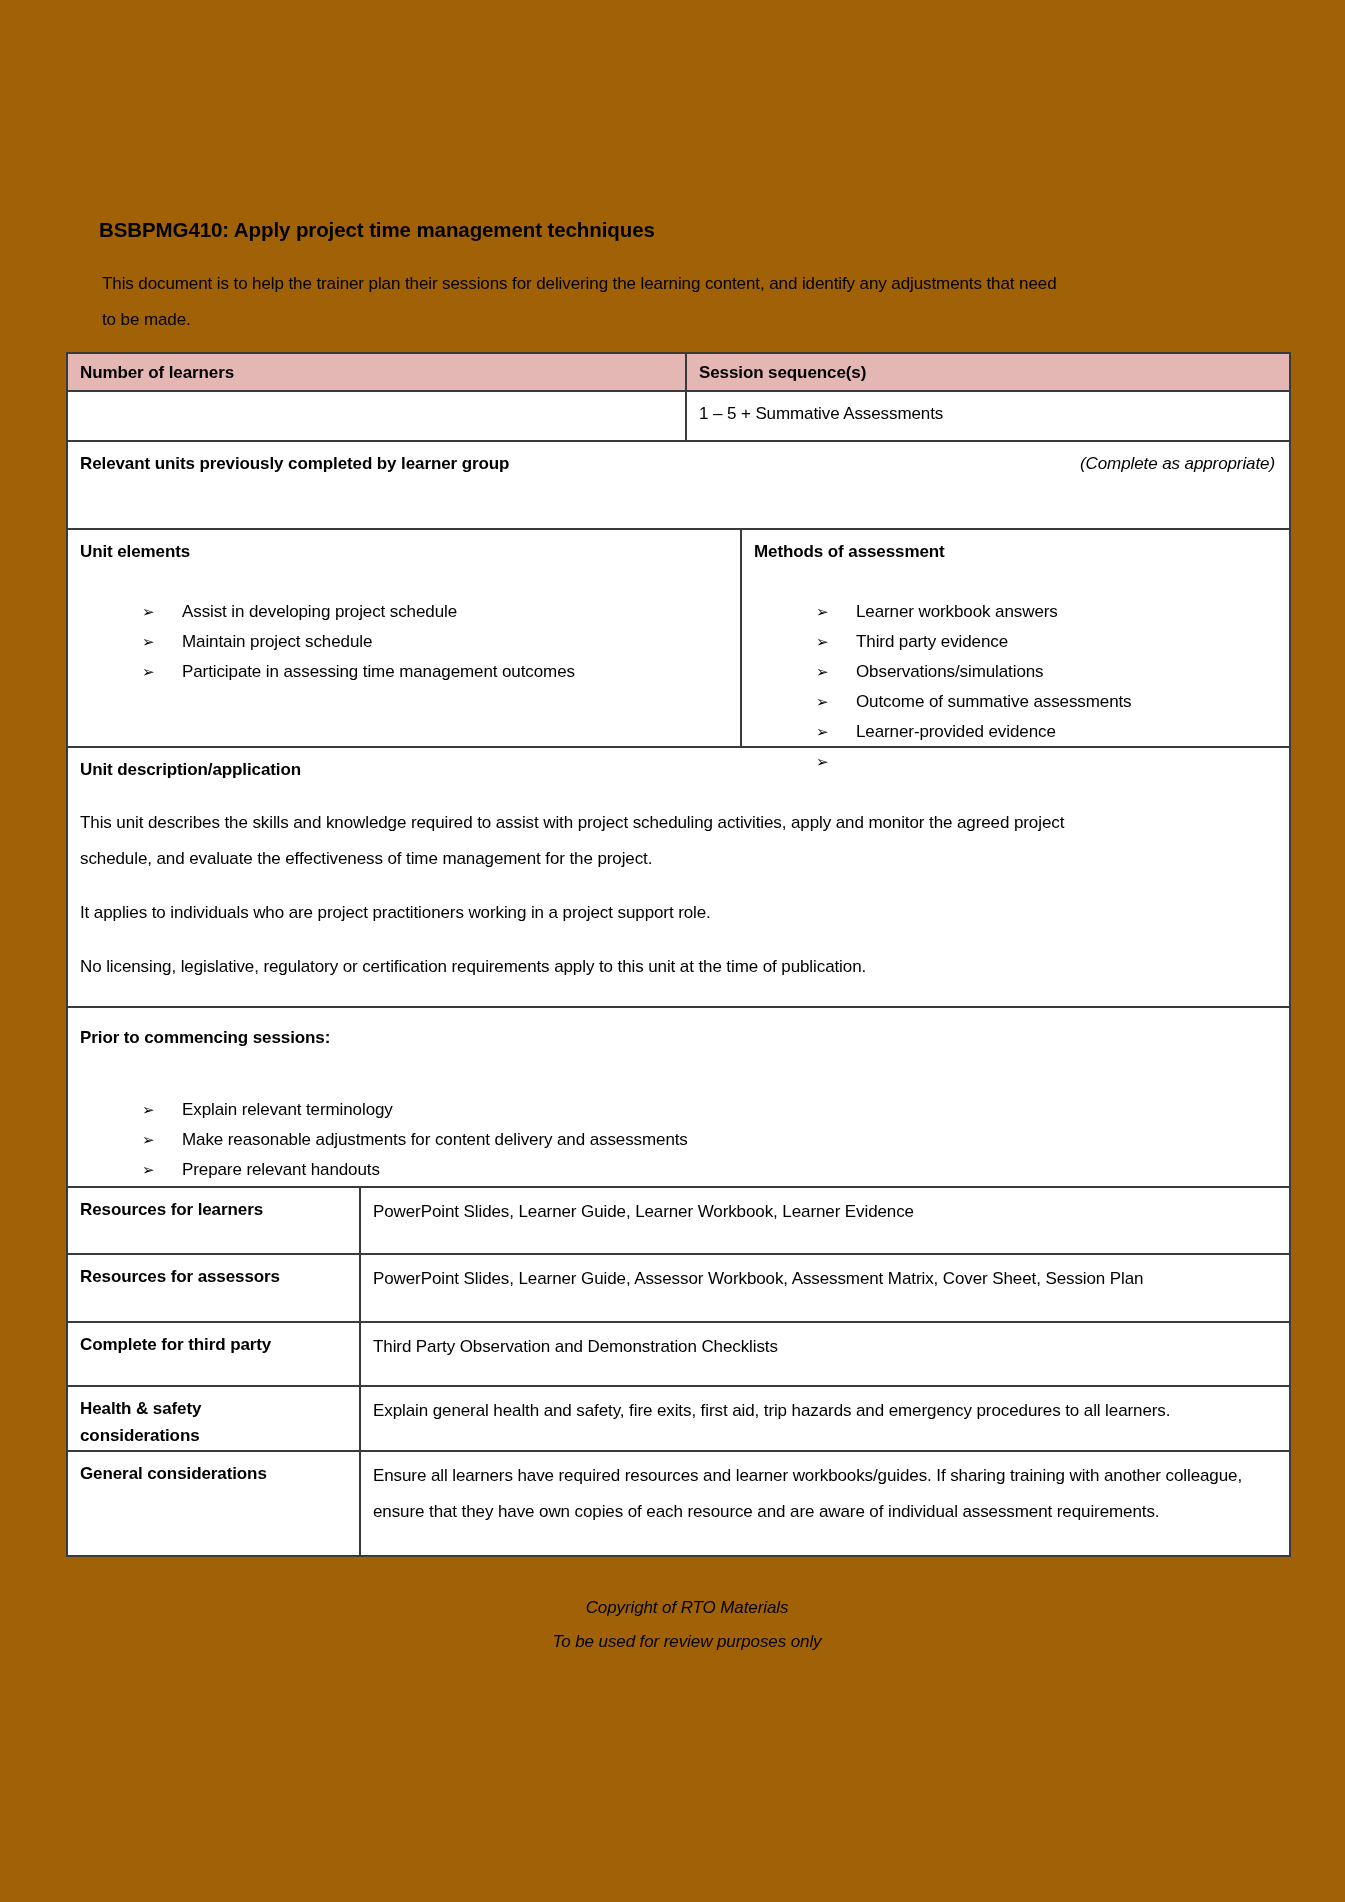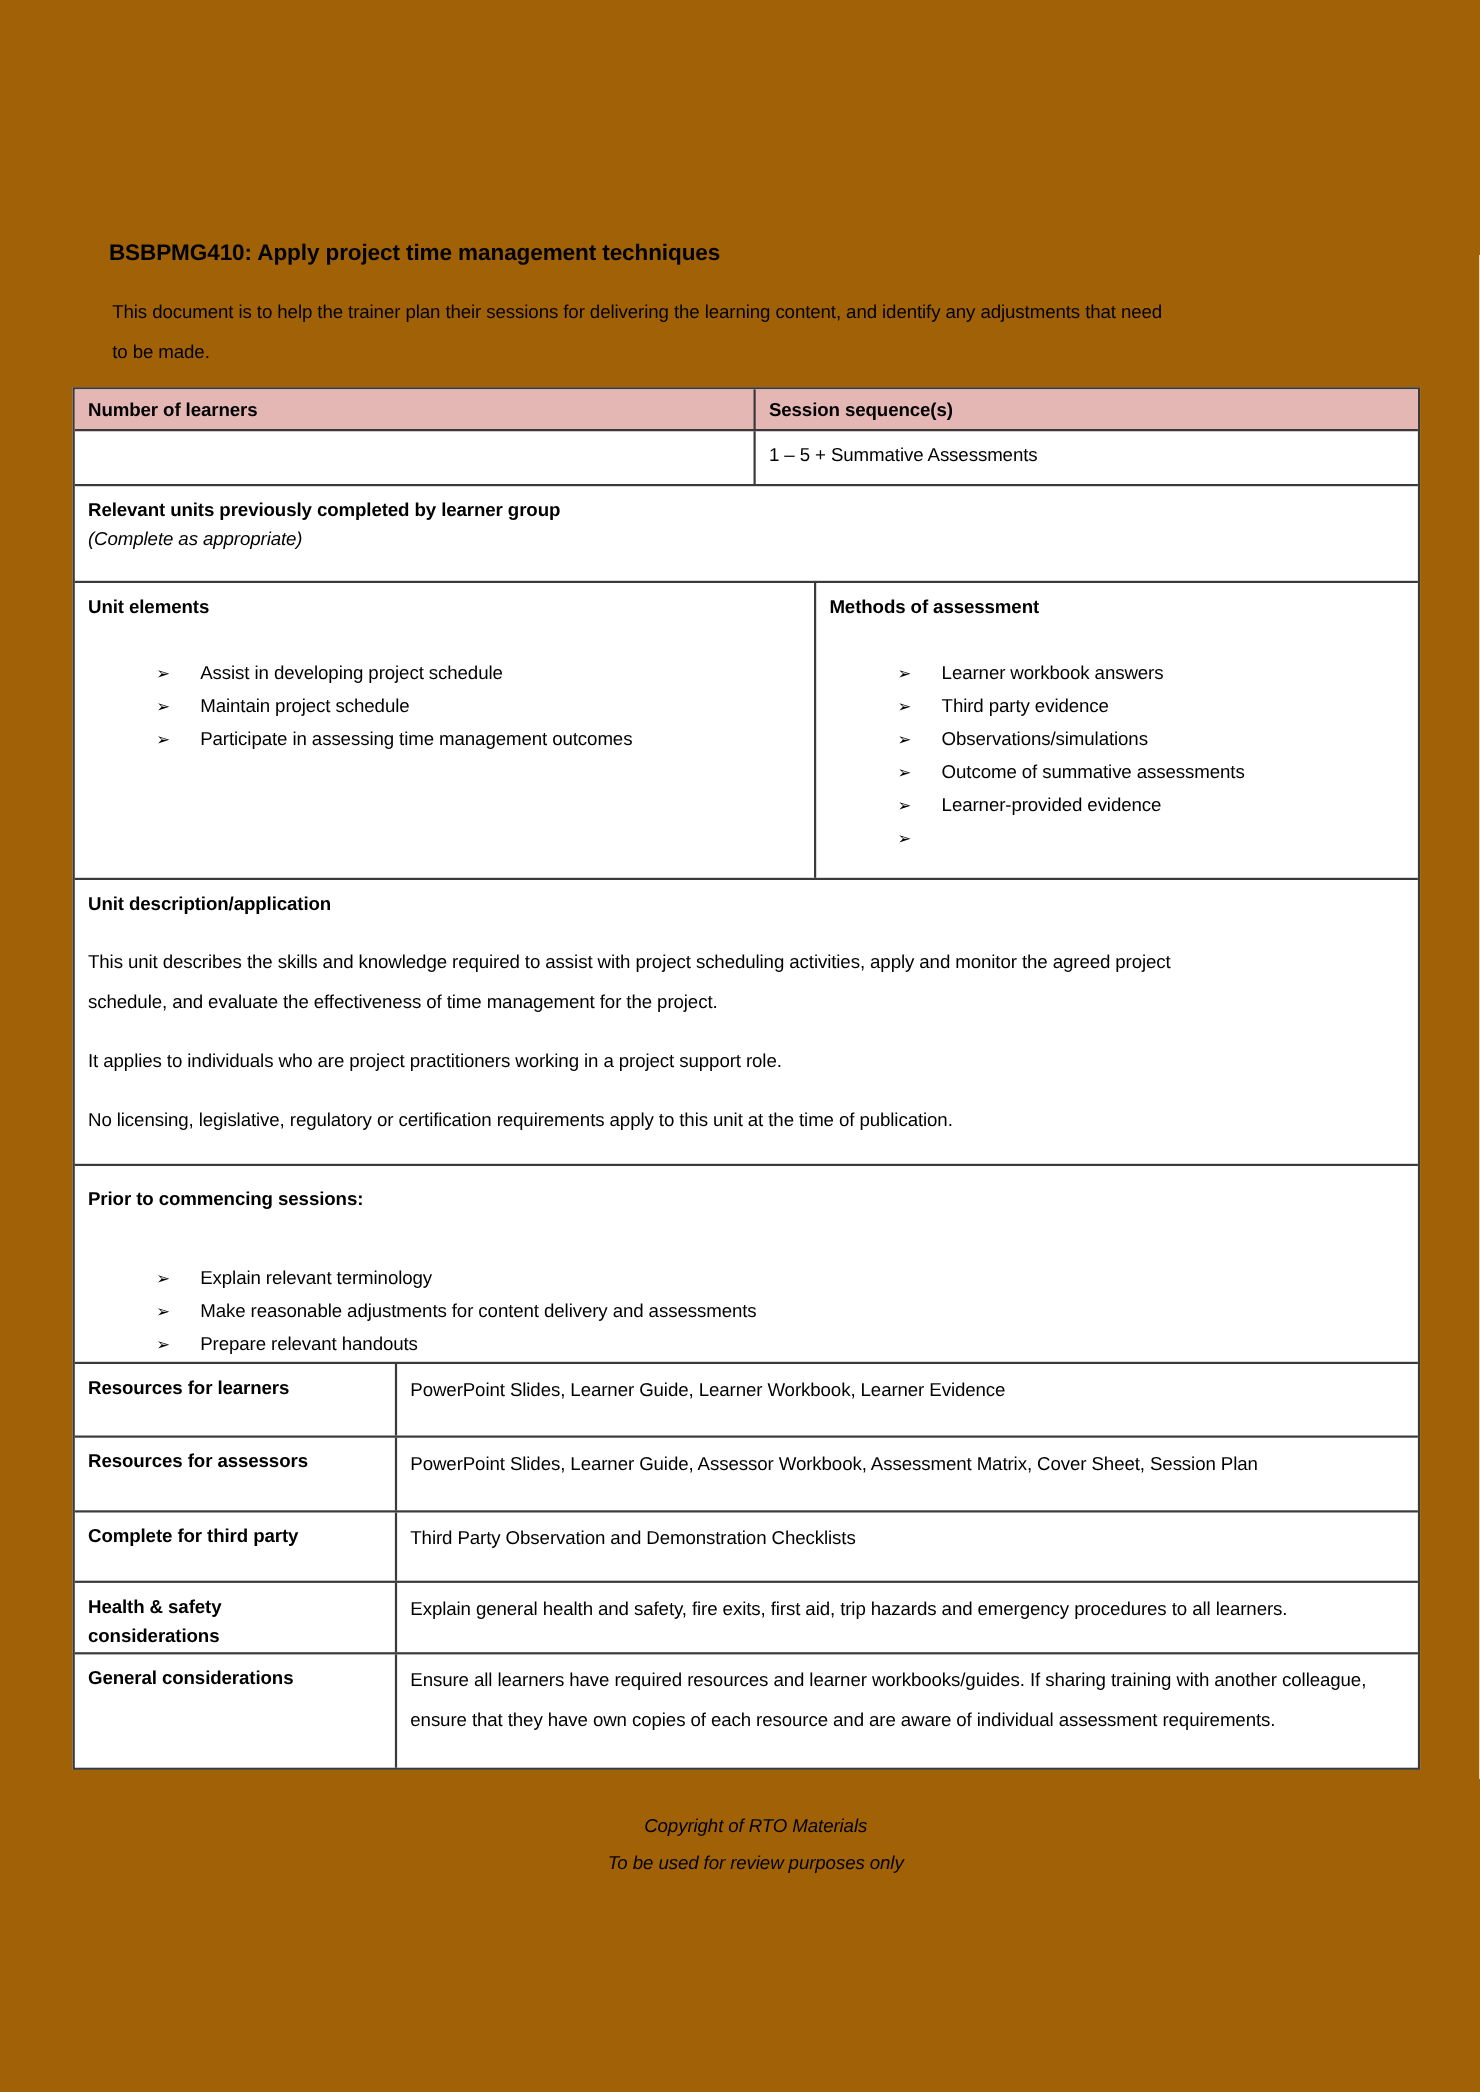--- a/index.html
+++ b/index.html
@@ -61,24 +61,24 @@
   
   .row-head{height:38px;background:var(--pink);}
   .row-head .cell{line-height:26px;padding-top:6px;}
   .w-left-50{width:617px;flex:0 0 617px;}
   .w-left-55{width:672px;flex:0 0 672px;}
   .w-left-24{width:291px;flex:0 0 291px;}
   .row-values{height:50px;}
   .row-values .cell{line-height:30px;padding-top:7px;}
   .row-relevant{height:88px;}
   .row-relevant .cell{
-    display:flex;flex-direction:column;
+    display:flex;flex-direction:row;justify-content:space-between;
     line-height:26px;padding-top:9px;padding-bottom:27px;width:100%;
   }
-  .row-elements{height:270px;}
+  .row-elements{height:218px;}
   .row-elements .cell{line-height:26px;padding-top:9px;}
   .row-desc{height:260px;}
   .row-desc .cell{width:100%;line-height:26px;padding-top:9px;}
   .row-desc p{line-height:36px;max-width:1010px;}
   .row-desc p.first{margin-top:22px;}
   .row-desc p + p{margin-top:18px;}
   .row-prior{height:180px;}
   .row-prior .cell{width:100%;line-height:26px;padding-top:17px;}
   .row-res-1{height:67px;}
   .row-res-2{height:68px;}

